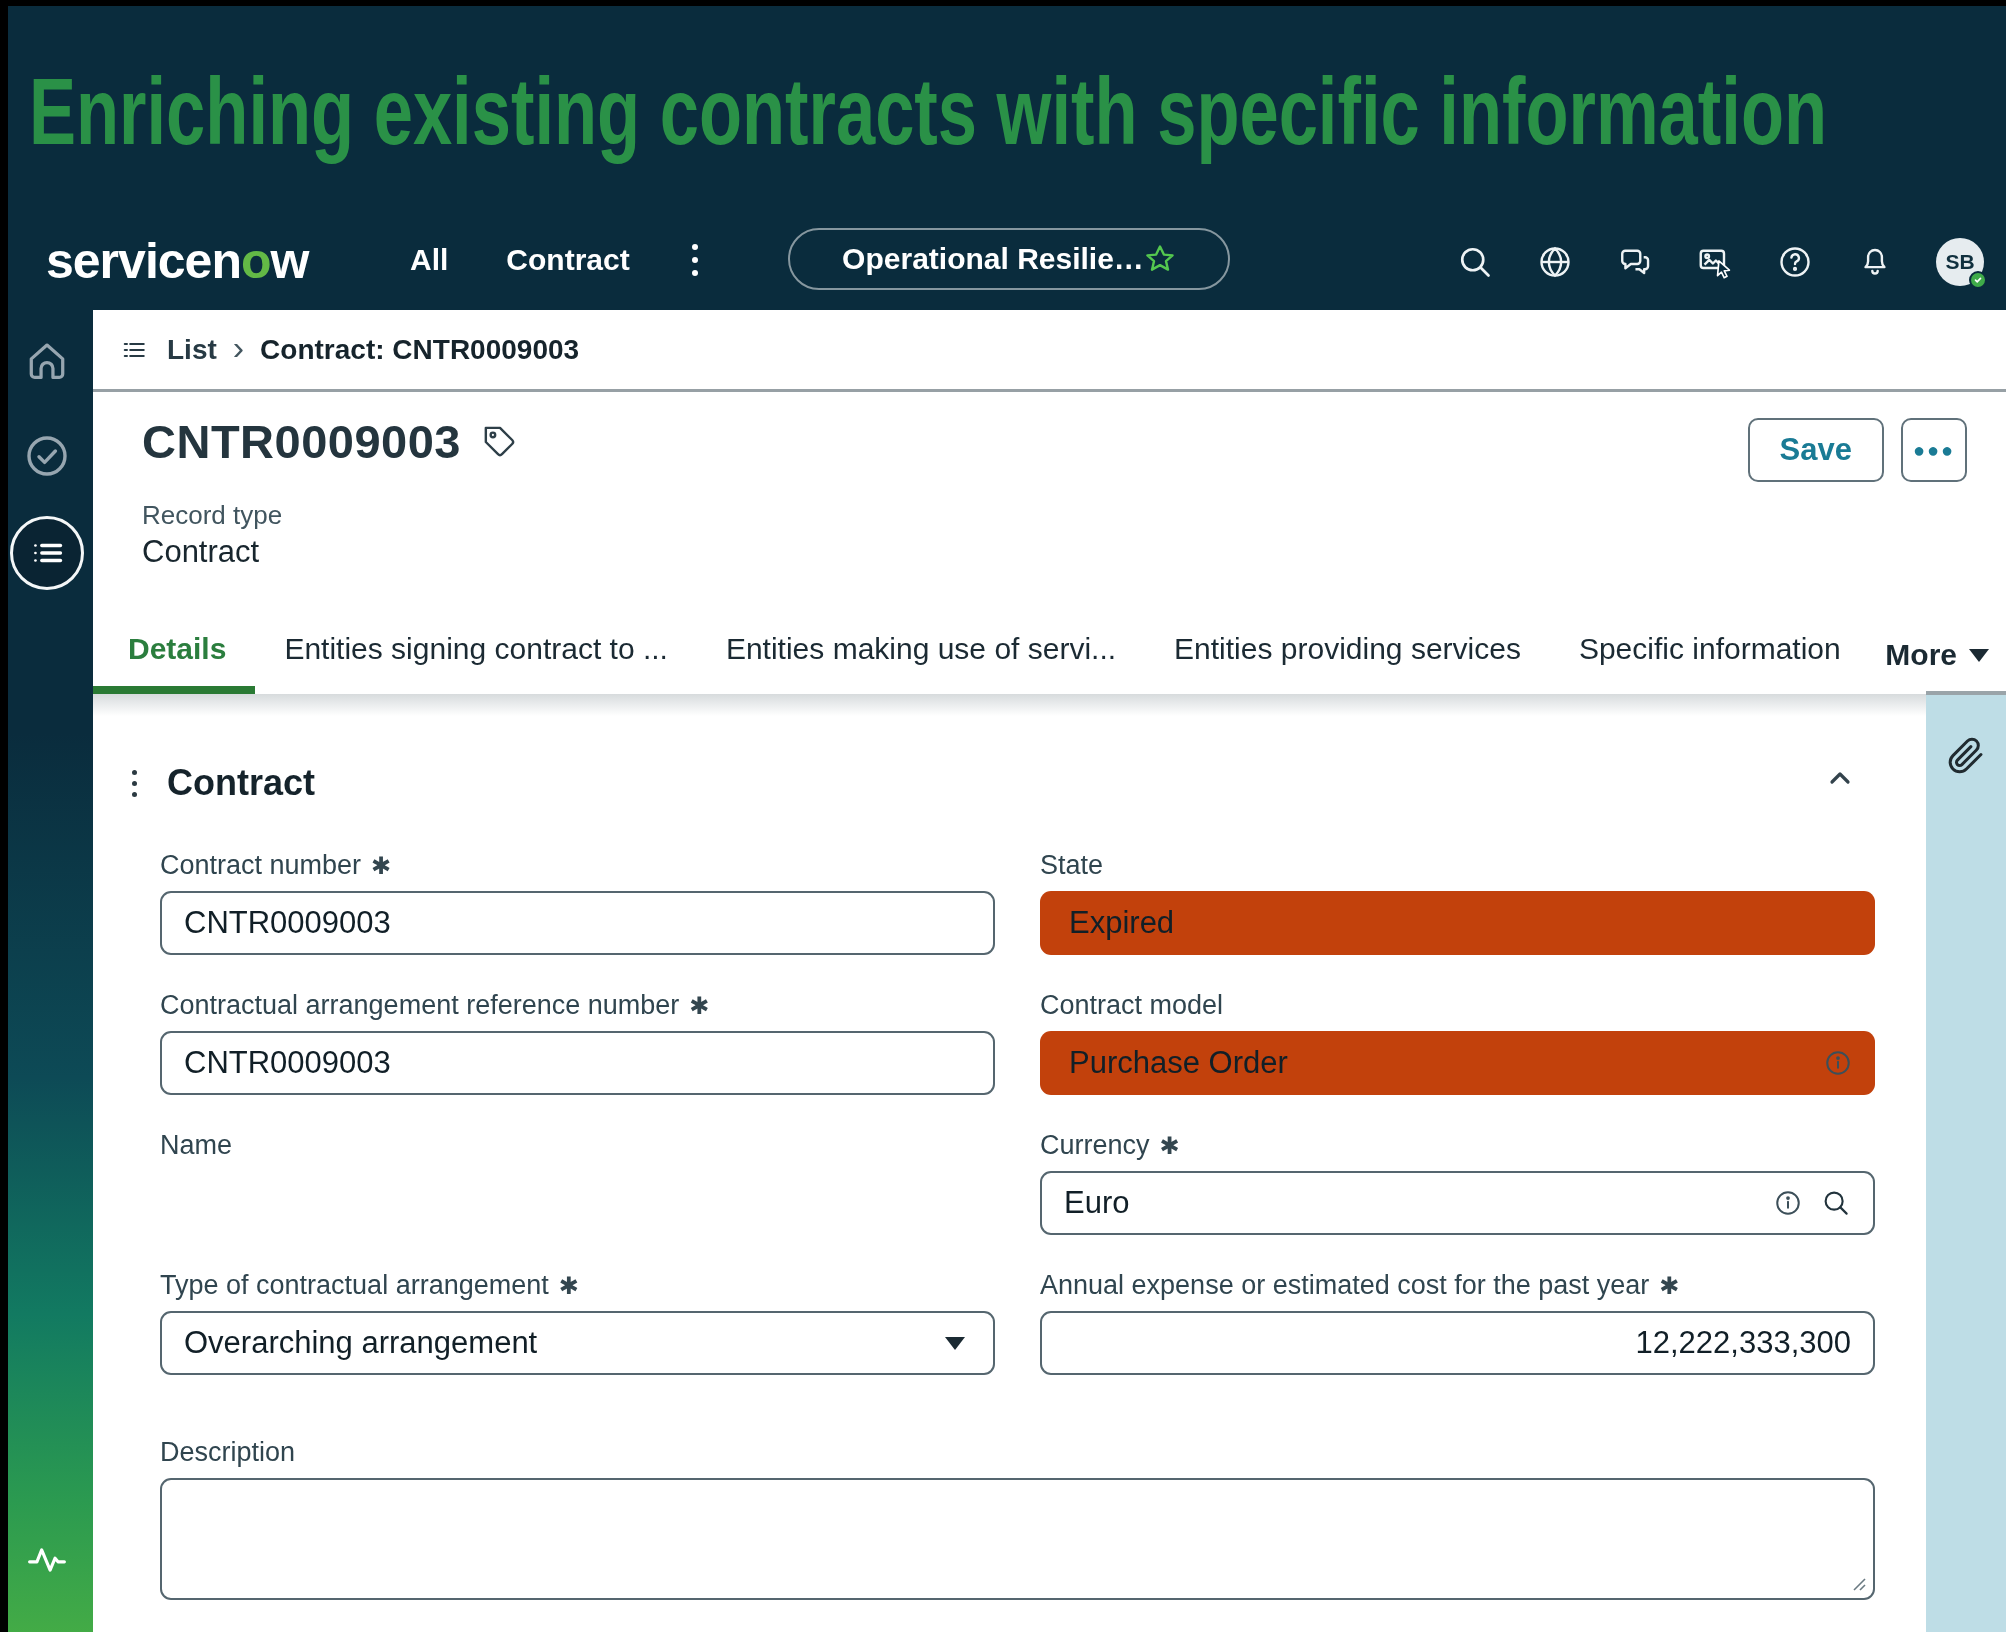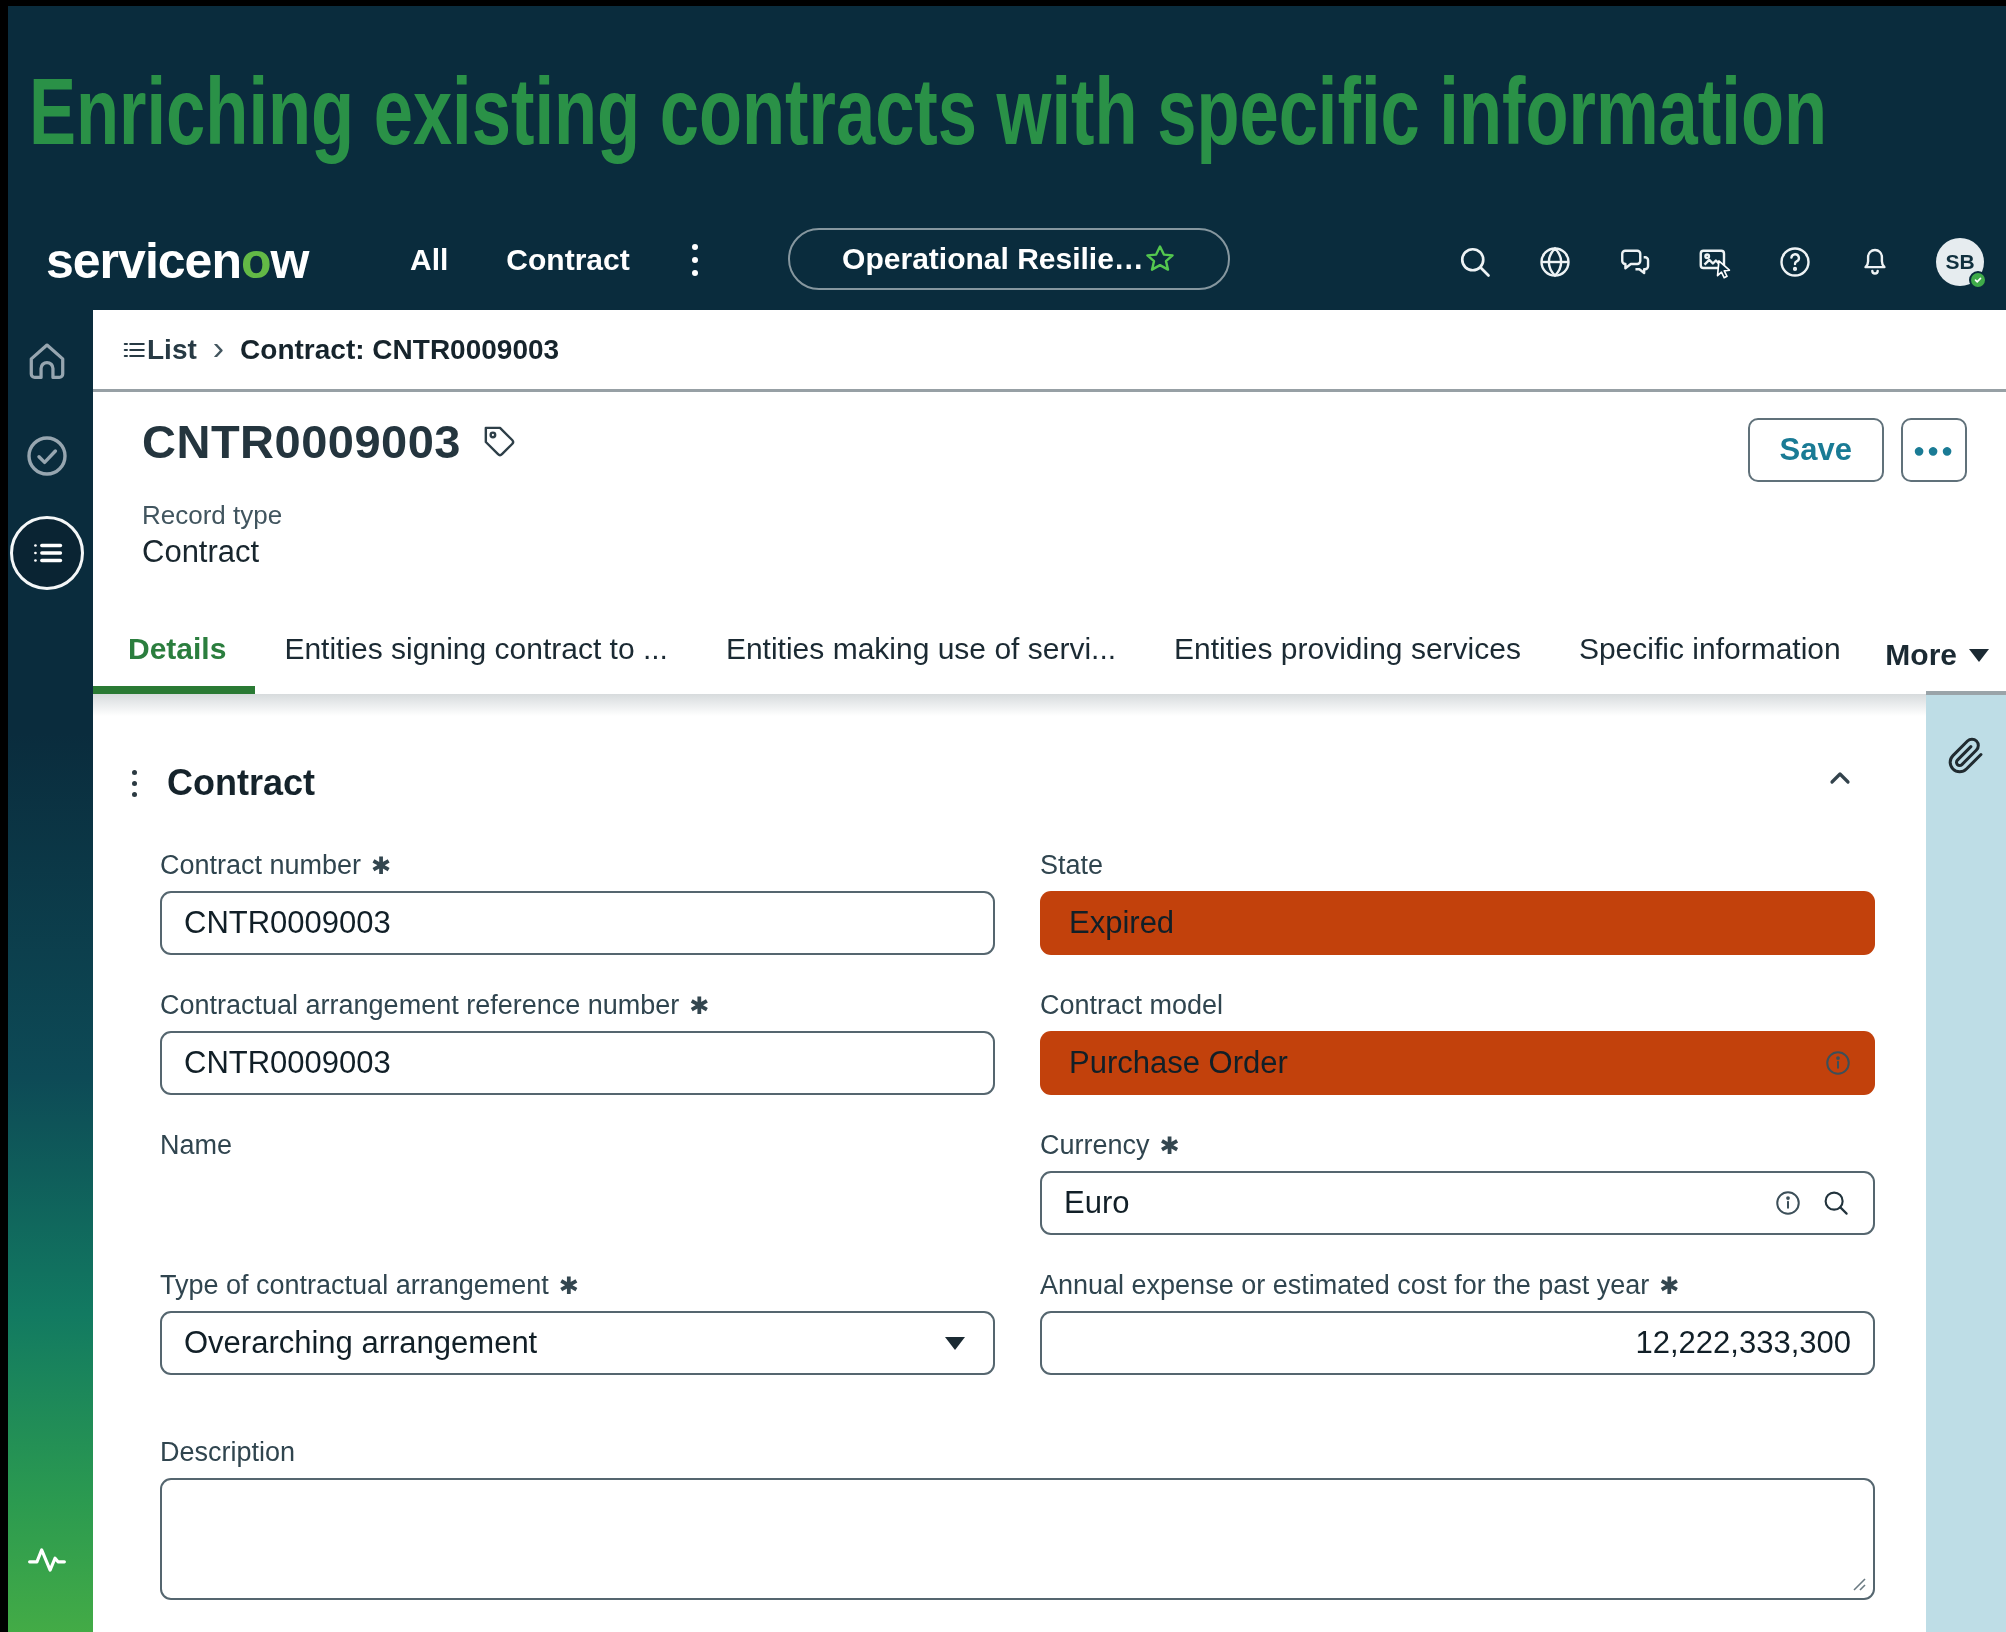--- a/index.html
+++ b/index.html
@@ -38,21 +38,21 @@
   .side-home{top:28px;}
   .side-check{top:122px;}
   .side-active{top:206px;width:74px;height:74px;border-radius:50%;border:3px solid #f4f7f8;background:#0a2433;}
   .side-pulse{top:1228px;}
 
   
   .content{position:absolute;left:93px;top:310px;width:1913px;height:1322px;background:#fff;}
 
   .crumbs{position:absolute;top:0;left:0;right:0;height:82px;border-bottom:3px solid #97a0a5;
           display:flex;align-items:center;padding-left:28px;gap:16px;background:#fff;}
-  .crumb-list{display:flex;align-items:center;gap:0;cursor:pointer;}
+  .crumb-list{display:flex;align-items:center;gap:20px;cursor:pointer;}
   .crumb-list span{font-size:28px;font-weight:600;color:#273a44;}
   .crumb-sep{font-size:34px;color:#43565f;line-height:1;margin-top:-6px;}
   .crumb-current{font-size:28px;font-weight:bold;color:#16242c;}
 
   .rec-title{position:absolute;left:49px;top:104px;display:flex;align-items:center;gap:22px;}
   .rec-title h1{margin:0;font-size:47px;font-weight:bold;color:#24353e;letter-spacing:0.5px;}
   .rec-type-label{position:absolute;left:49px;top:190px;font-size:26px;color:#41555f;}
   .rec-type-value{position:absolute;left:49px;top:224px;font-size:31px;color:#18262e;}
 
   .actions{position:absolute;top:108px;right:39px;display:flex;gap:17px;}

